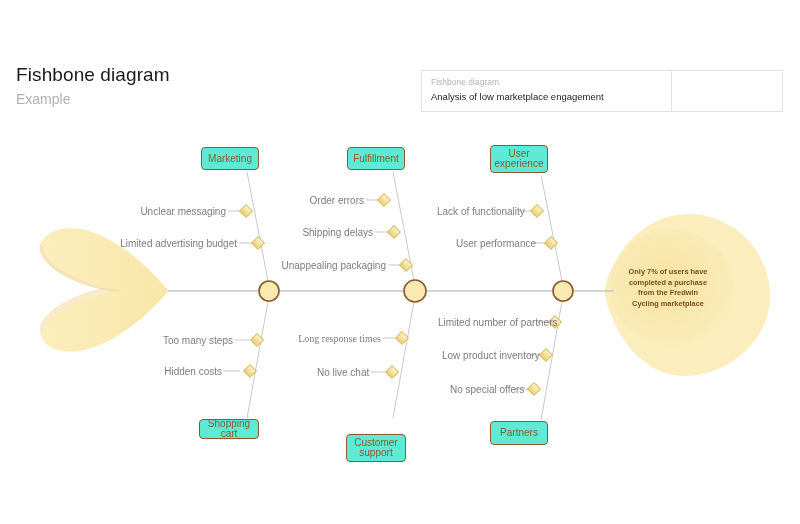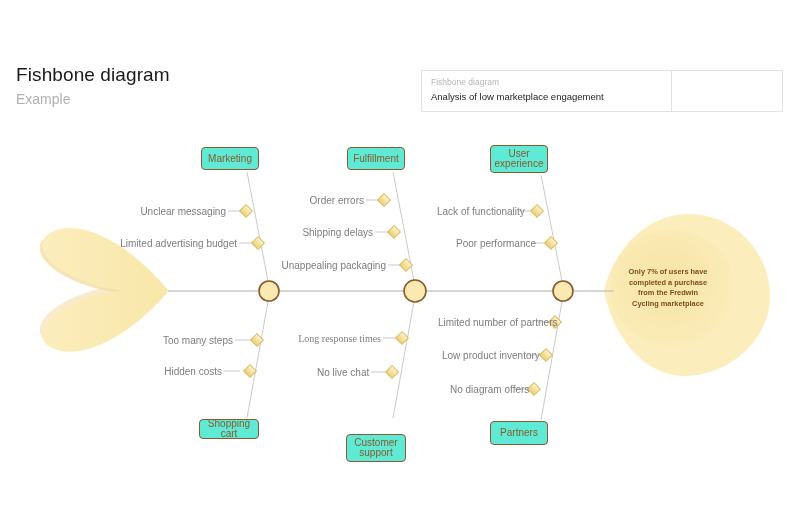--- a/index.html
+++ b/index.html
@@ -246,28 +246,28 @@
 <div class="cat-box" style="left:490px; top:421px; width:58px; height:24px;">Partners</div>
 
 <div class="cause-label right-aligned" style="left:128px; top:207px; width:98px;">Unclear messaging</div>
 <div class="cause-label right-aligned" style="left:117px; top:239px; width:120px;">Limited advertising budget</div>
 
 <div class="cause-label right-aligned" style="left:284px; top:196px; width:80px;">Order errors</div>
 <div class="cause-label right-aligned" style="left:283px; top:228px; width:90px;">Shipping delays</div>
 <div class="cause-label right-aligned" style="left:266px; top:261px; width:120px;">Unappealing packaging</div>
 
 <div class="cause-label right-aligned" style="left:437px; top:207px; width:80px;">Lack of functionality</div>
-<div class="cause-label right-aligned" style="left:456px; top:239px; width:75px;">Poor performance</div>
+<div class="cause-label right-aligned" style="left:456px; top:239px; width:75px;">User performance</div>
 
 <div class="cause-label right-aligned" style="left:153px; top:336px; width:80px;">Too many steps</div>
 <div class="cause-label right-aligned" style="left:156px; top:367px; width:66px;">Hidden costs</div>
 
 <div class="cause-label right-aligned" style="left:296px; top:334px; width:85px;font-family:Liberation Serif, serif;">Long response times</div>
 <div class="cause-label right-aligned" style="left:317px; top:368px; width:52px;">No live chat</div>
 
 <div class="cause-label right-aligned" style="left:438px; top:318px; width:97px;">Limited number of partners</div>
 <div class="cause-label right-aligned" style="left:442px; top:351px; width:83px;">Low product inventory</div>
-<div class="cause-label right-aligned" style="left:450px; top:385px; width:63px;">No diagram offers</div>
+<div class="cause-label right-aligned" style="left:450px; top:385px; width:63px;">No special offers</div>
 
 <div class="head-text">Only 7% of users have
 completed a purchase
 from the Fredwin
 Cycling marketplace</div>
 
 </body></html>

